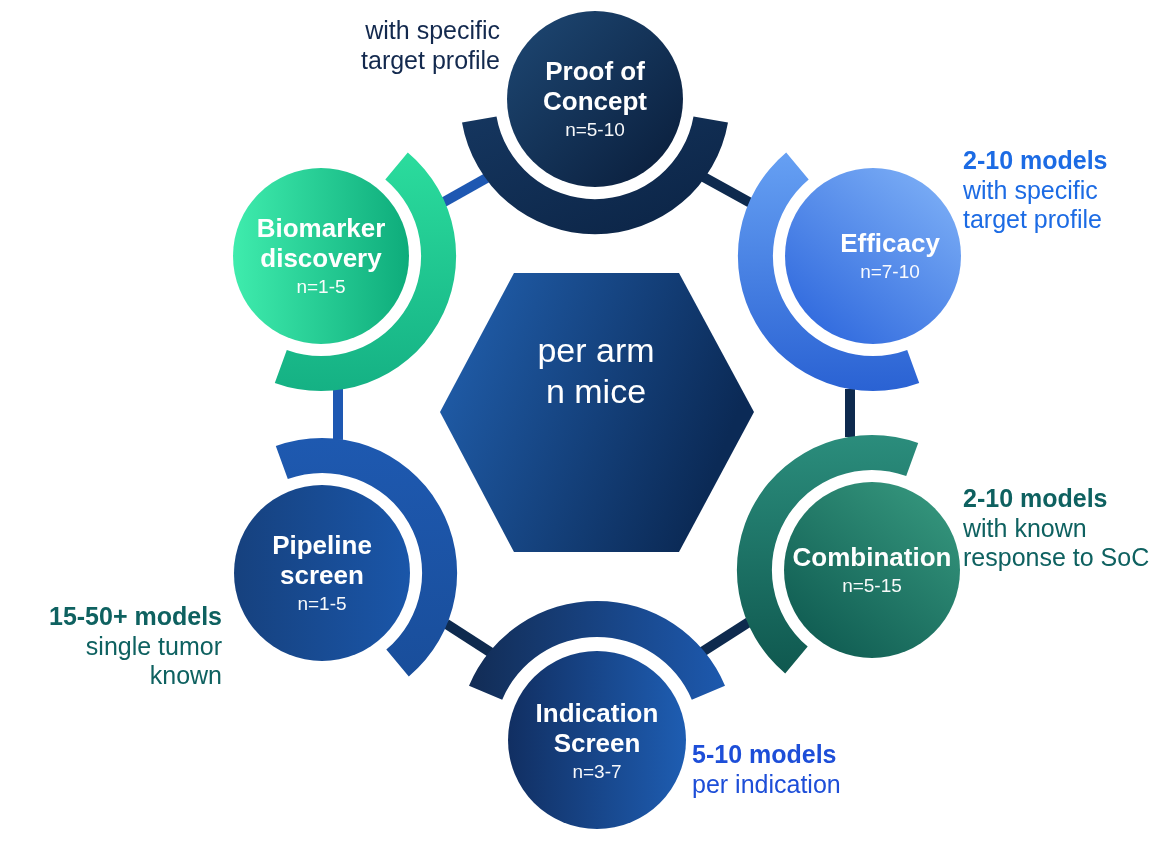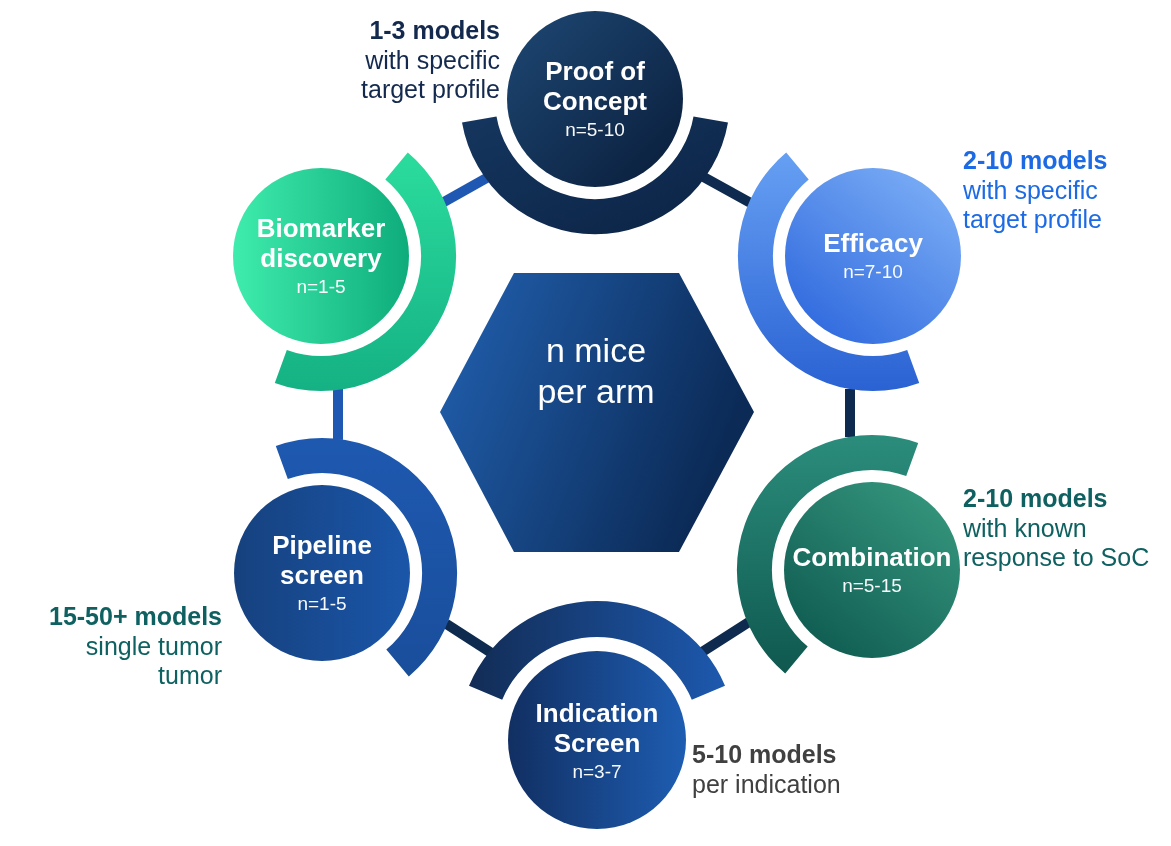--- a/index.html
+++ b/index.html
@@ -104,33 +104,33 @@
     <circle cx="873" cy="256" r="88" fill="url(#g-eff)"></circle>
     <circle cx="872" cy="570" r="88" fill="url(#g-com)"></circle>
     <circle cx="597" cy="740" r="89" fill="url(#g-ind)"></circle>
     <circle cx="322" cy="573" r="88" fill="url(#g-pip)"></circle>
     <circle cx="321" cy="256" r="88" fill="url(#g-bio)"></circle>
 
     <path d="M440 412 L514 273 L679 273 L754 412 L679 552 L514 552 Z" fill="url(#g-hex)"></path>
   </svg>
 
   <div class="hex-label">
+    <div class="hex-sub">per arm</div>
     <div class="hex-sub">n mice</div>
-    <div class="hex-sub">per arm</div>
   </div>
 
   <div class="node-label" style="left:485px;top:11px;">
     <div class="node-title">
       <span>Proof of</span>
       <span>Concept</span>
     </div>
     <div class="node-n">n=5-10</div>
   </div>
 
-  <div class="node-label" style="left:763px;top:168px;">
+  <div class="node-label" style="left:780px;top:168px;">
     <div class="node-title">
       <span>Efficacy</span>
     </div>
     <div class="node-n">n=7-10</div>
   </div>
 
   <div class="node-label" style="left:762px;top:482px;">
     <div class="node-title">
       <span>Combination</span>
     </div>
@@ -155,42 +155,41 @@
 
   <div class="node-label" style="left:211px;top:168px;">
     <div class="node-title">
       <span>Biomarker</span>
       <span>discovery</span>
     </div>
     <div class="node-n">n=1-5</div>
   </div>
 
   <div class="note right" style="left: 240px; top: 16px; width: 260px; color: rgb(19, 41, 78);">
-    <div class="nb">1-3 models</div>
     <div class="nl">with specific</div>
     <div class="nl">target profile</div>
   </div>
 
   <div class="note" style="left: 963px; top: 146px; width: 208px; color: rgb(28, 107, 228);">
     <div class="nb">2-10 models</div>
     <div class="nl">with specific</div>
     <div class="nl">target profile</div>
   </div>
 
   <div class="note" style="left: 963px; top: 484px; width: 208px; color: rgb(14, 97, 96);">
     <div class="nb">2-10 models</div>
     <div class="nl">with known</div>
     <div class="nl">response to SoC</div>
   </div>
 
-  <div class="note" style="left: 692px; top: 740px; width: 230px; color: #404040;">
+  <div class="note" style="left: 692px; top: 740px; width: 230px; color: #1d4ed8;">
     <div class="nb">5-10 models</div>
     <div class="nl">per indication</div>
   </div>
 
   <div class="note right" style="left: 28px; top: 602px; width: 194px; color: rgb(14, 97, 96);">
     <div class="nb">15-50+ models</div>
     <div class="nl">single tumor</div>
-    <div class="nl">tumor</div>
+    <div class="nl">known</div>
   </div>
 
 
 </div>
 
 </body></html>

